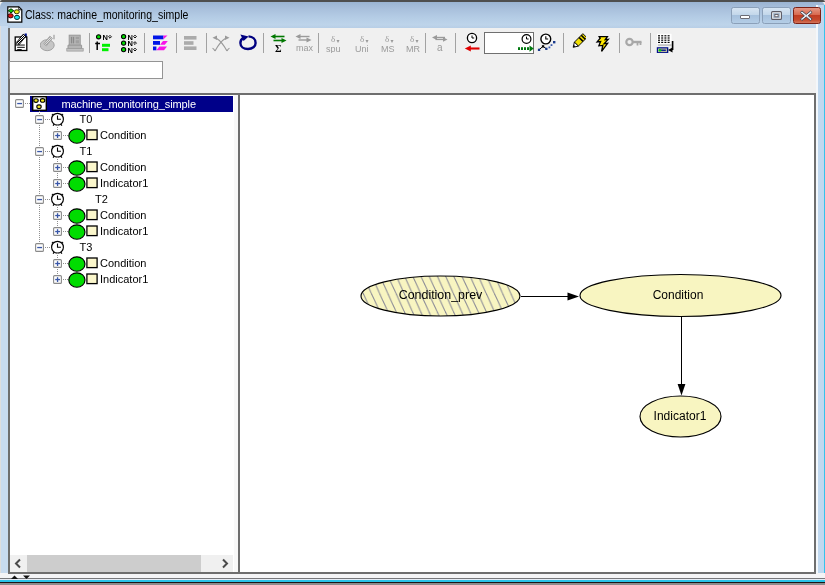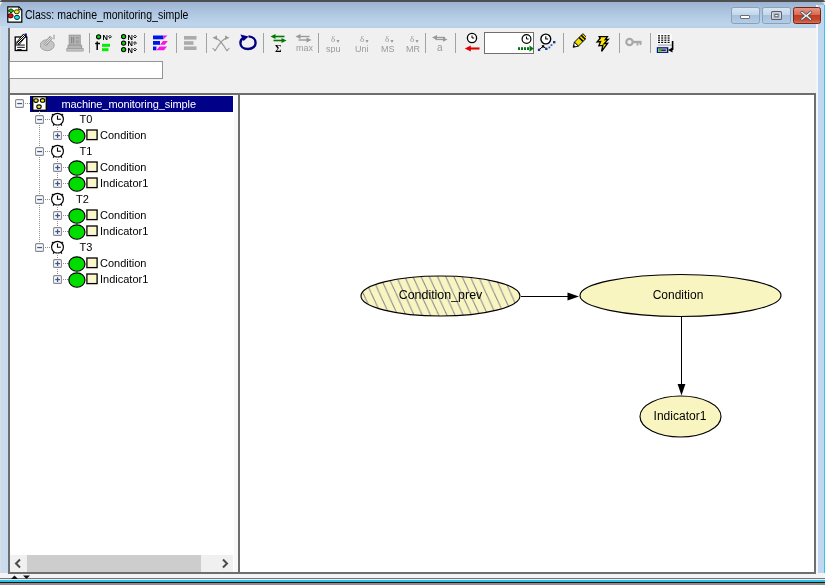--- a/index.html
+++ b/index.html
@@ -388,21 +388,21 @@
     </div>
 <div class="hdots" style="left:44.5px;top:199.0px;width:5px;"></div>
 <div class="abs" style="left:50px;top:192.1px;">
       <svg width="15" height="15" viewBox="0 0 15 15">
 <circle cx="7.5" cy="7.2" r="5.9" fill="#fff" stroke="#000" stroke-width="1.15"></circle>
 <path d="M7.5 3.6 L7.5 7.2 L10.9 7.2" stroke="#000" stroke-width="1.1" fill="none"></path>
 <path d="M3.4 1.9 L1.9 3.4 M11.6 1.9 L13.1 3.4" stroke="#000" stroke-width="1.25"></path>
 <path d="M4.2 12.1 L3.1 13.6 M10.8 12.1 L11.9 13.6" stroke="#000" stroke-width="1.25"></path>
 </svg>
     </div>
-<div class="tlabel" style="left:76px;top:193.0px;text-align:right;">T2</div>
+<div class="tlabel" style="left:95px;top:193.0px;text-align:right;">T2</div>
 <div class="vdots" style="left:57.2px;top:204.5px;height:27.0px;"></div>
 <div class="abs" style="left:53px;top:211.0px;">
       <svg width="9" height="9" viewBox="0 0 9 9">
 <rect x="0.6" y="0.6" width="7.8" height="7.8" fill="#fdfdfd" stroke="#8a8a8a" stroke-width="1.1" rx="1"></rect>
 <rect x="3.9" y="2.2" width="1.3" height="4.8" fill="#3a57a8"></rect>
         <rect x="2.2" y="3.9" width="4.8" height="1.3" fill="#3a57a8"></rect>
       </svg>
     </div>
 <div class="hdots" style="left:63px;top:215.0px;width:5px;"></div>
 <div class="abs" style="left:67.5px;top:207.5px;">

